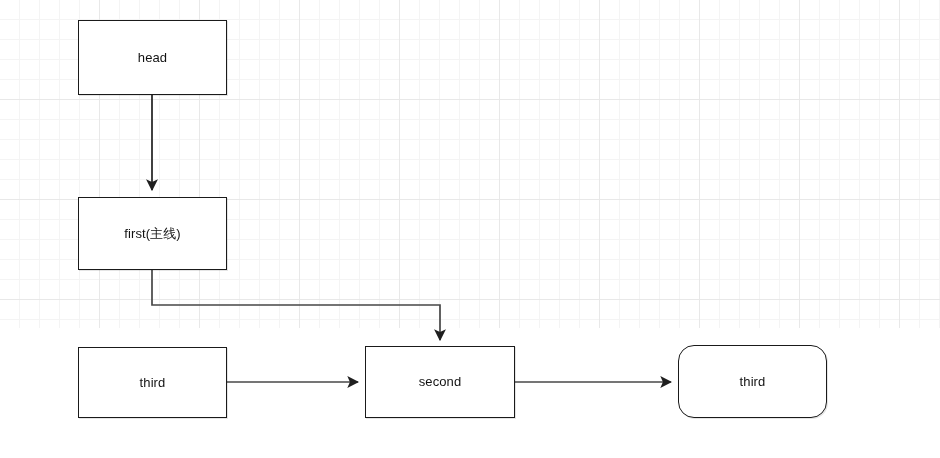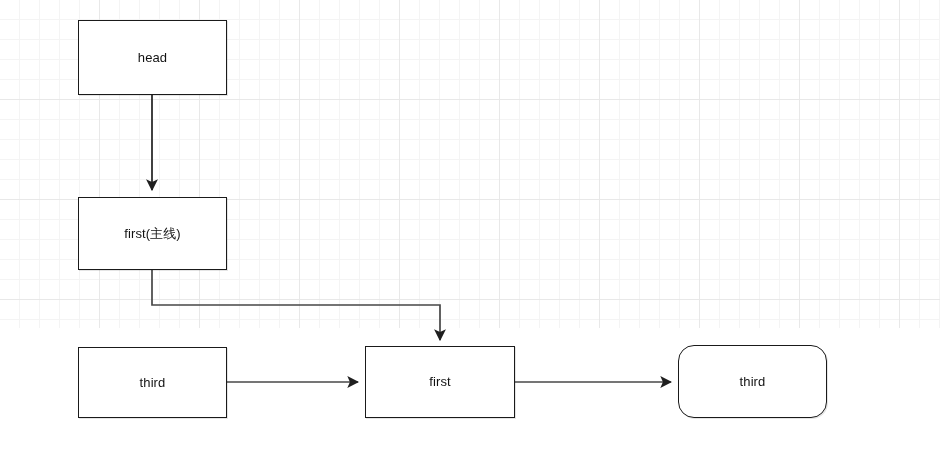--- a/index.html
+++ b/index.html
@@ -94,20 +94,20 @@
 
   <div class="node" id="node-master">
     <span class="node-label">first(主线)</span>
   </div>
 
   <div class="node" id="node-first">
     <span class="node-label">third</span>
   </div>
 
   <div class="node" id="node-second">
-    <span class="node-label">first</span>
+    <span class="node-label">second</span>
   </div>
 
   <div class="node" id="node-third">
     <span class="node-label">third</span>
   </div>
 
 </div>
 
 </body></html>

